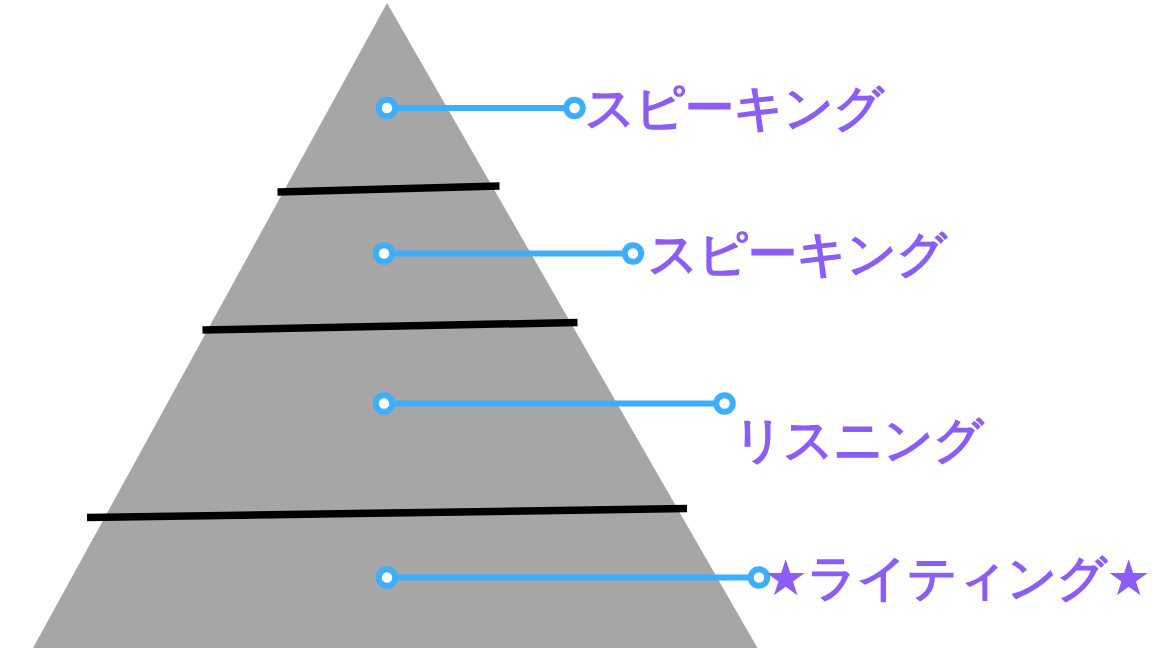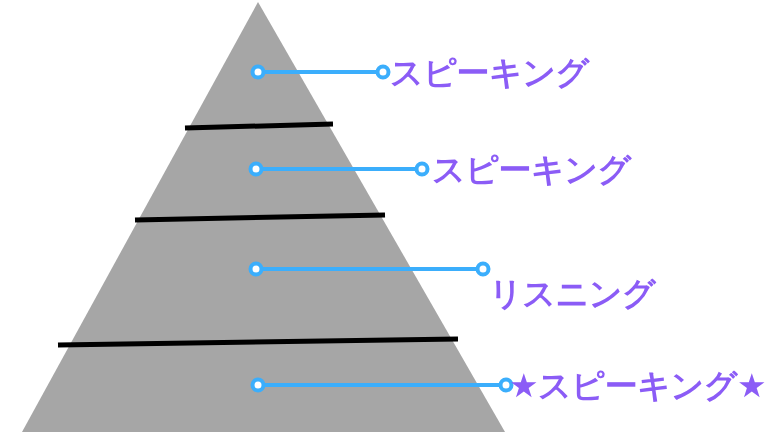--- a/index.html
+++ b/index.html
@@ -76,15 +76,15 @@
       <circle cx="506" cy="385" r="5.5" fill="#ffffff" stroke="#3baefc" stroke-width="4"></circle>
     </g>
   </svg>
 
   <div class="callout-label lbl-speaking">スピーキング</div>
 
   <div class="callout-label lbl-writing">スピーキング</div>
 
   <div class="callout-label lbl-listening">リスニング</div>
 
-  <div class="callout-label lbl-reading">★スピーキング★</div>
+  <div class="callout-label lbl-reading">★ライティング★</div>
 
 </div>
 
 </body></html>

